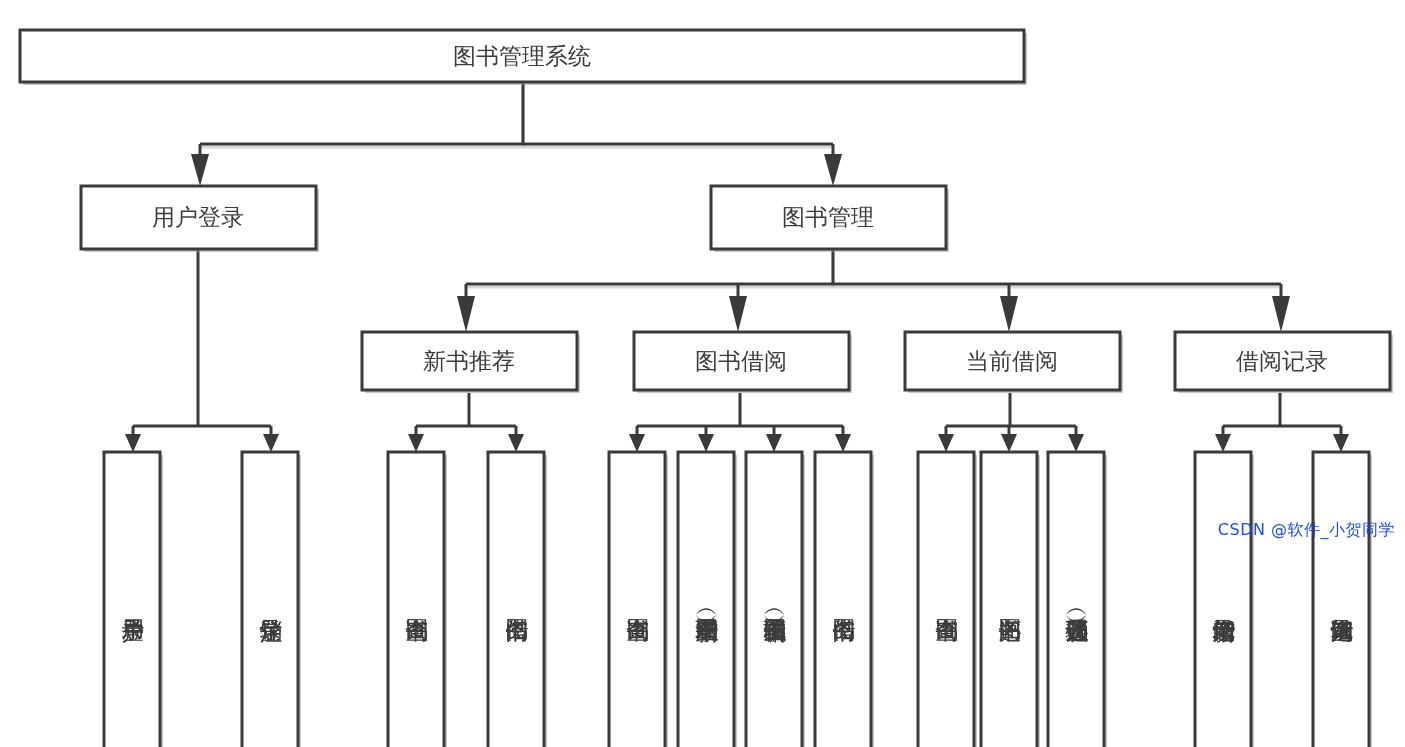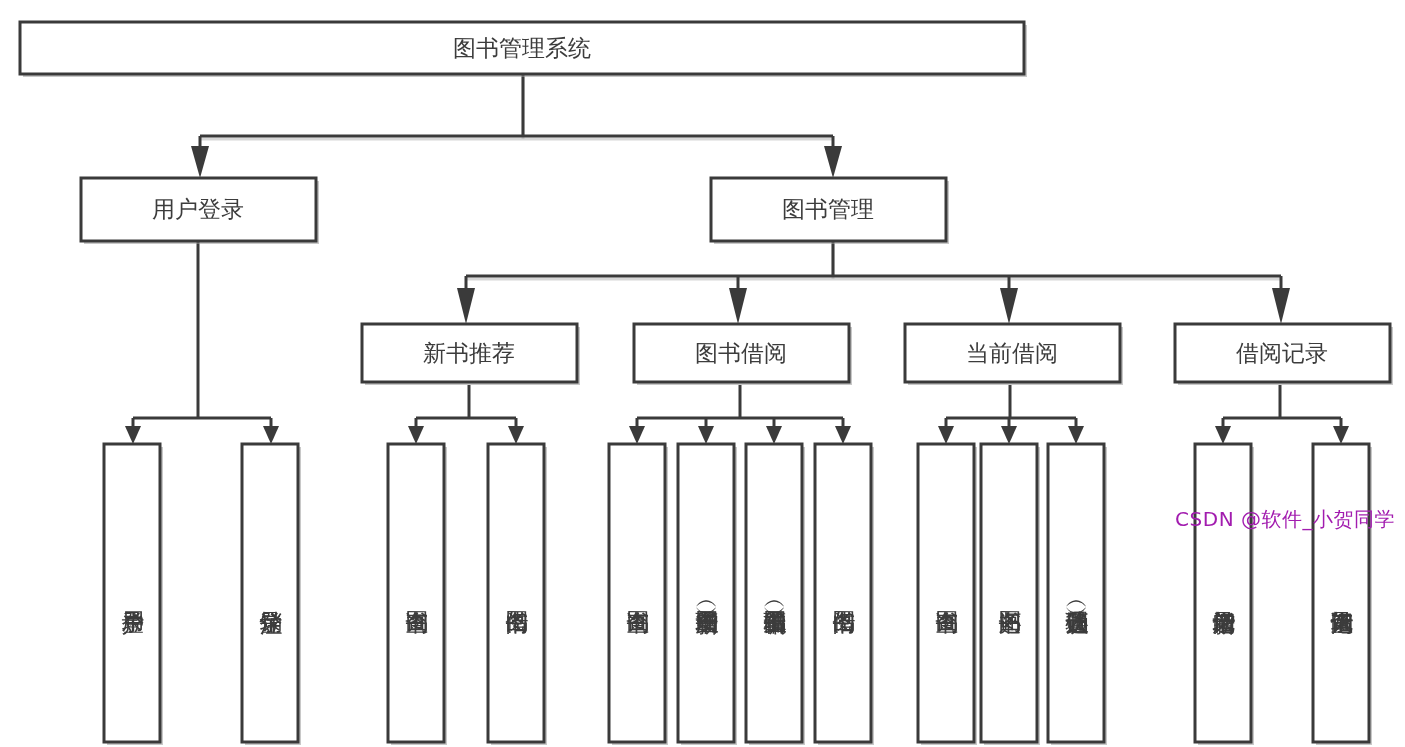--- a/index.html
+++ b/index.html
@@ -11,21 +11,21 @@
   body {
     width: 1405px;
     height: 747px;
     position: relative;
     overflow: hidden;
     font-family: "DejaVu Sans", "Liberation Sans", sans-serif;
   }
   #diagram-root {
     position: absolute;
     left: 0;
-    top: 8px;
+    top: 16px;
     width: 1405px;
     height: 531px;
   }
   svg.diagram {
     display: block;
     width: 1405px;
     height: 747px;
   }
   .node-box {
     fill: #ffffff;
@@ -66,22 +66,22 @@
     text-anchor: middle;
     dominant-baseline: middle;
     writing-mode: vertical-rl;
     glyph-orientation-vertical: 0;
   }
   .watermark {
     position: absolute;
     right: 10px;
     bottom: 6px;
     font-family: "DejaVu Sans", "Liberation Sans", sans-serif;
-    font-size: 20px;
-    color: #a21caf;
+    font-size: 16px;
+    color: #1d4ed8;
     letter-spacing: 0.5px;
     white-space: nowrap;
     user-select: none;
   }
 </style>
 </head>
 <body>
 
 <div id="diagram-root">
   <svg class="diagram" viewBox="0 0 1405 747" xmlns="http://www.w3.org/2000/svg">

